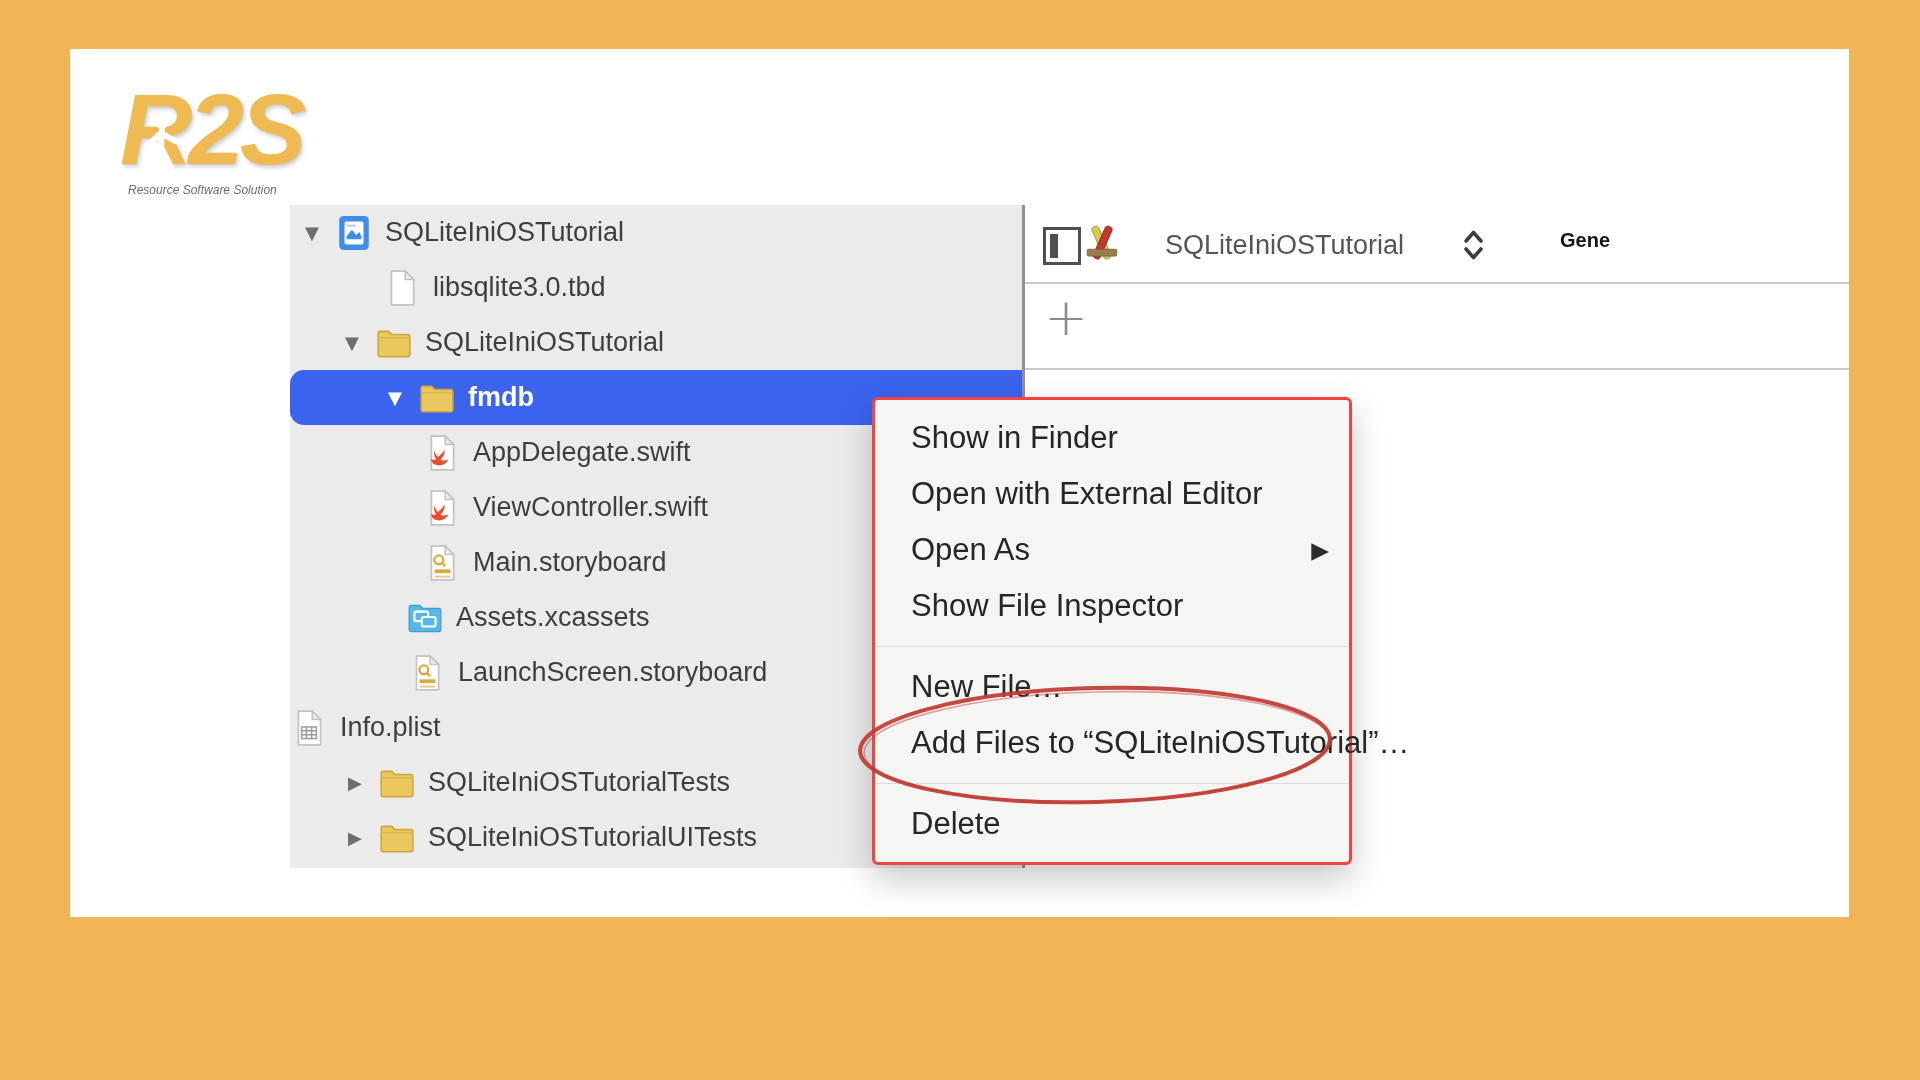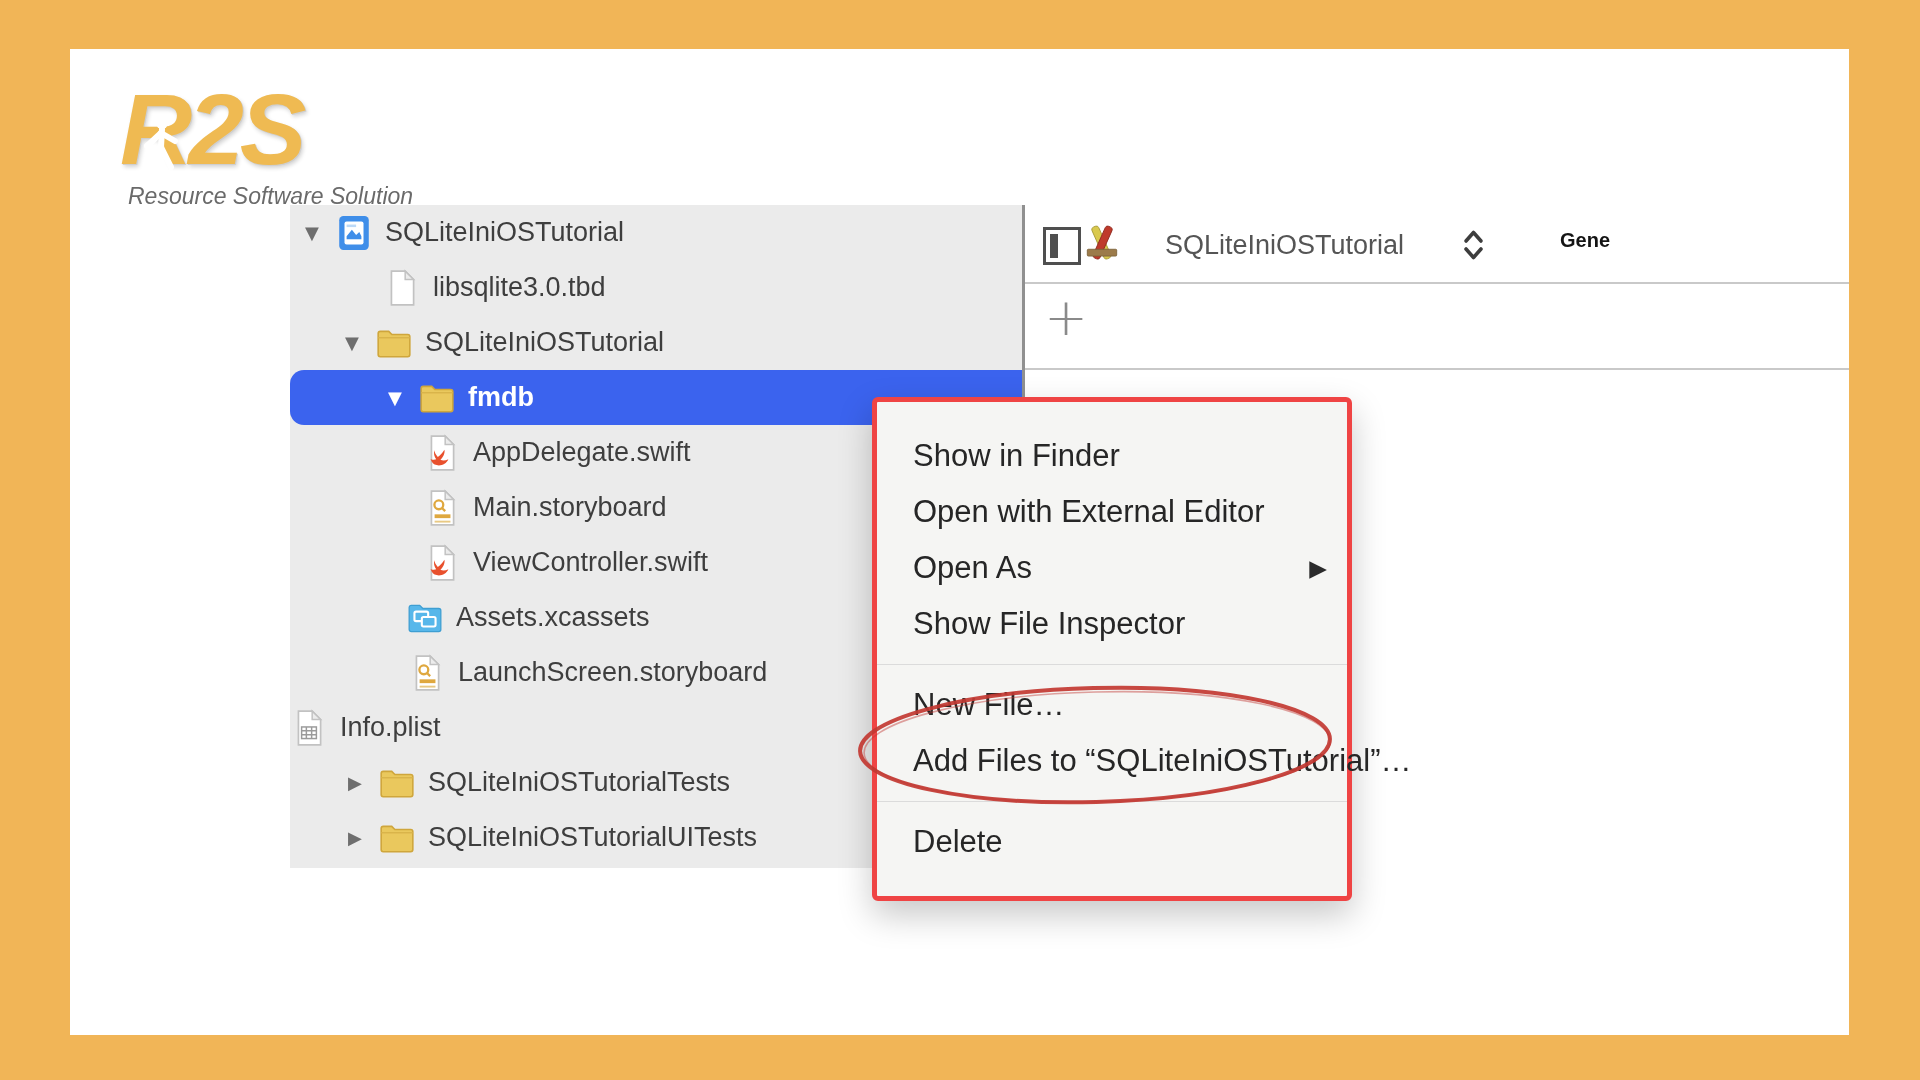--- a/index.html
+++ b/index.html
@@ -1,26 +1,26 @@
 <!DOCTYPE html>
 <html><head>
 <meta charset="utf-8">
 <style>
   html,body{margin:0;padding:0;width:1920px;height:1080px;overflow:hidden;
     font-family:"Liberation Sans","DejaVu Sans",sans-serif;}
   body{background:#F1B557;position:relative;}
-  .surface{position:absolute;left:70px;top:49px;width:1779px;height:986px;background:#fff;}
+  .surface{position:absolute;left:70px;top:49px;width:1779px;height:868px;background:#fff;}
 
   
   .logo{position:absolute;left:50px;top:30px;width:260px;height:160px;}
   .logo-text{font-style:italic;font-weight:800;font-size:100px;line-height:100px;
     color:#EFBA52;letter-spacing:-4px;
     text-shadow:1px 1px 0 #cfcfcf,2px 3px 4px rgba(0,0,0,.18);}
   .logo-figure{position:absolute;left:22px;top:36px;}
-  .logo-tagline{position:absolute;left:8px;top:104px;font-size:23px;font-style:italic;
+  .logo-tagline{position:absolute;left:8px;top:104px;font-size:12px;font-style:italic;
     color:#6a6a6a;white-space:nowrap;}
 
   
   .navigator{position:absolute;left:220px;top:156px;width:732px;height:663px;
     background:#EBEBEB;overflow:hidden;}
   .tree-row{height:55px;display:flex;align-items:center;font-size:27px;color:#3E3E3E;
     white-space:nowrap;box-sizing:border-box;}
   .tree-row.selected{background:#3B63EE;color:#fff;font-weight:600;
     border-radius:14px 0 0 14px;}
   .tri{width:30px;flex:0 0 30px;font-family:"DejaVu Sans",sans-serif;font-size:18px;
@@ -42,22 +42,22 @@
     line-height:36px;white-space:nowrap;}
   .jump-chevrons{position:absolute;left:1390px;top:178px;}
   .tab-label{position:absolute;left:1490px;top:180px;font-size:20px;font-weight:700;
     color:#141414;white-space:nowrap;}
   .plus-btn{position:absolute;left:966px;top:238px;width:60px;height:60px;
     font-size:52px;font-weight:200;color:#8a8a8a;font-family:"DejaVu Sans",sans-serif;
     line-height:56px;text-align:center;background:transparent;border:none;}
 
   
   .context-menu{position:absolute;left:802px;top:348px;width:480px;box-sizing:border-box;
-    background:#F5F5F3;border:5px solid #ef4444;border-radius:6px;
-    box-shadow:0 14px 34px rgba(0,0,0,.22);padding:26px 0;z-index:5;}
+    background:#F5F5F3;border:3px solid #ef4444;border-radius:6px;
+    box-shadow:0 14px 34px rgba(0,0,0,.22);padding:10px 0;z-index:5;}
   .menu-item{height:56px;line-height:56px;font-size:31px;color:#262626;padding-left:36px;
     position:relative;white-space:nowrap;}
   .menu-sep{height:1px;background:#DBDBDB;margin:12px 0;}
   .submenu-arrow{position:absolute;right:20px;top:0;font-family:"DejaVu Sans",sans-serif;
     font-size:23px;color:#2b2b2b;}
   .annotation{position:absolute;left:775px;top:630px;width:560px;height:140px;z-index:6;
     pointer-events:none;}
 </style>
 </head>
 <body>
@@ -129,37 +129,37 @@
             <path d="M11 29 c5 2 11 0 13 -5 c-3 1.5 -5.5 1.5 -7.5 0.5 c2.8 -2.5 4.5 -6.5 3.8 -9.5 c-1.8 3 -4.2 5.5 -6.3 6.8 c-1.7 -1.8 -3 -4.3 -3.3 -6.3 c-0.8 2.8 0 6.3 1.8 8.5 c-1.8 0.7 -3.6 0.5 -5.3 -0.4 c0.8 2.6 2.4 4.6 3.8 5.4 z" fill="#E8502D"></path>
           </svg>
         </span>
         <span>AppDelegate.swift</span>
       </div>
       <div class="tree-row" style="padding-left: 133px;">
         <span class="tree-icon">
           <svg viewBox="0 0 36 36">
             <path d="M8 2 h13 l8 8 v24 H8 z" fill="#fff" stroke="#C2C2C2" stroke-width="1.6"></path>
             <path d="M21 2 l8 8 h-8 z" fill="#ECECEC" stroke="#C2C2C2" stroke-width="1.4"></path>
+            <path d="M11 29 c5 2 11 0 13 -5 c-3 1.5 -5.5 1.5 -7.5 0.5 c2.8 -2.5 4.5 -6.5 3.8 -9.5 c-1.8 3 -4.2 5.5 -6.3 6.8 c-1.7 -1.8 -3 -4.3 -3.3 -6.3 c-0.8 2.8 0 6.3 1.8 8.5 c-1.8 0.7 -3.6 0.5 -5.3 -0.4 c0.8 2.6 2.4 4.6 3.8 5.4 z" fill="#E8502D"></path>
+          </svg>
+        </span>
+        <span>ViewController.swift</span>
+      </div>
+      <div class="tree-row" style="padding-left: 133px;">
+        <span class="tree-icon">
+          <svg viewBox="0 0 36 36">
+            <path d="M8 2 h13 l8 8 v24 H8 z" fill="#fff" stroke="#C2C2C2" stroke-width="1.6"></path>
+            <path d="M21 2 l8 8 h-8 z" fill="#ECECEC" stroke="#C2C2C2" stroke-width="1.4"></path>
             <circle cx="15" cy="15" r="4.2" fill="none" stroke="#DFA83F" stroke-width="2.2"></circle>
             <path d="M18 18 l3 3" stroke="#DFA83F" stroke-width="2.2"></path>
             <rect x="11" y="24" width="15" height="3.6" fill="#DFA83F"></rect>
             <rect x="11" y="30" width="15" height="1.8" fill="#E8C983"></rect>
           </svg>
         </span>
         <span>Main.storyboard</span>
-      </div>
-      <div class="tree-row" style="padding-left: 133px;">
-        <span class="tree-icon">
-          <svg viewBox="0 0 36 36">
-            <path d="M8 2 h13 l8 8 v24 H8 z" fill="#fff" stroke="#C2C2C2" stroke-width="1.6"></path>
-            <path d="M21 2 l8 8 h-8 z" fill="#ECECEC" stroke="#C2C2C2" stroke-width="1.4"></path>
-            <path d="M11 29 c5 2 11 0 13 -5 c-3 1.5 -5.5 1.5 -7.5 0.5 c2.8 -2.5 4.5 -6.5 3.8 -9.5 c-1.8 3 -4.2 5.5 -6.3 6.8 c-1.7 -1.8 -3 -4.3 -3.3 -6.3 c-0.8 2.8 0 6.3 1.8 8.5 c-1.8 0.7 -3.6 0.5 -5.3 -0.4 c0.8 2.6 2.4 4.6 3.8 5.4 z" fill="#E8502D"></path>
-          </svg>
-        </span>
-        <span>ViewController.swift</span>
       </div>
       <div class="tree-row" style="padding-left: 116px;">
         <span class="tree-icon">
           <svg viewBox="0 0 36 36">
             <path d="M3 8 a2 2 0 0 1 2 -2 h8 l3 3 h15 a2 2 0 0 1 2 2 v18 a2 2 0 0 1 -2 2 H5 a2 2 0 0 1 -2 -2 z" fill="#57B7EA" stroke="#3E9ED2" stroke-width="1.2"></path>
             <rect x="8" y="12" width="13" height="9" rx="1.5" fill="#57B7EA" stroke="#fff" stroke-width="2"></rect>
             <rect x="15" y="17" width="13" height="9" rx="1.5" fill="#57B7EA" stroke="#fff" stroke-width="2"></rect>
           </svg>
         </span>
         <span>Assets.xcassets</span>

